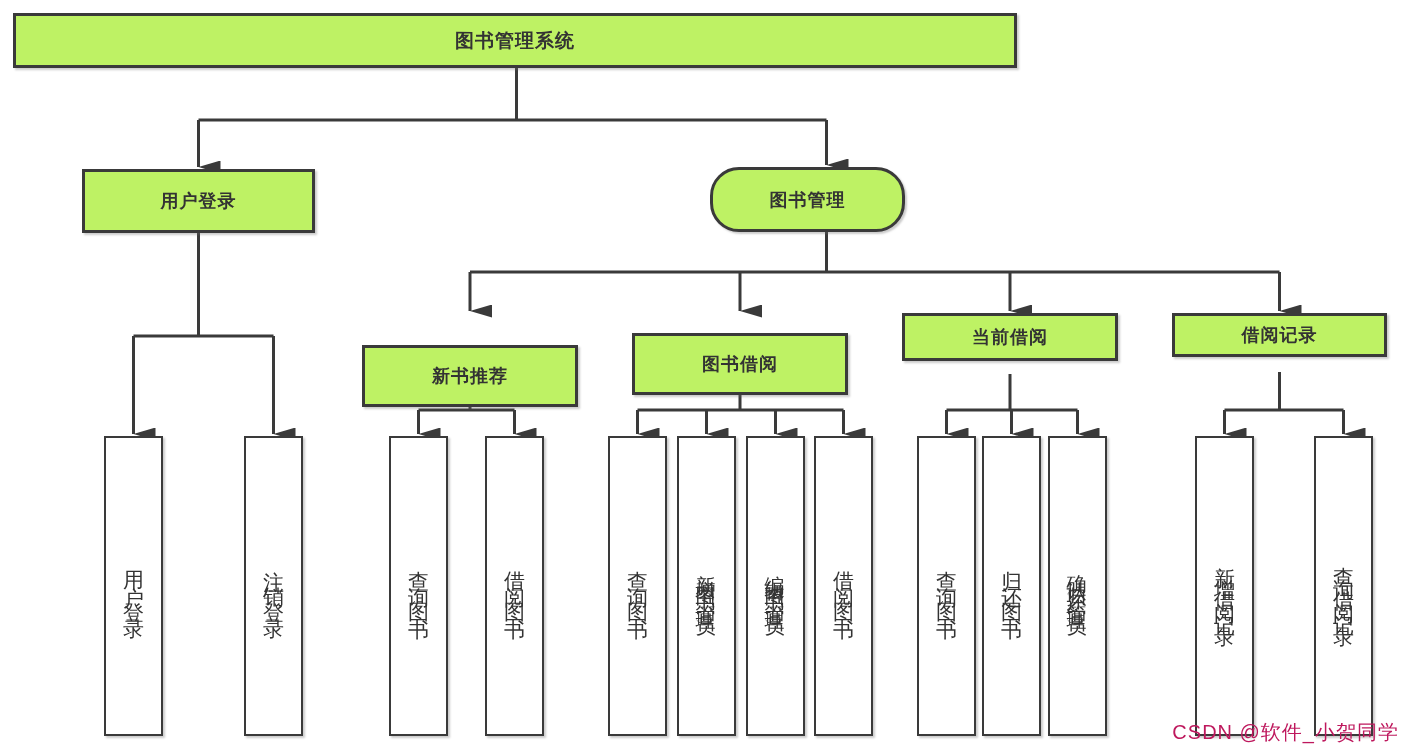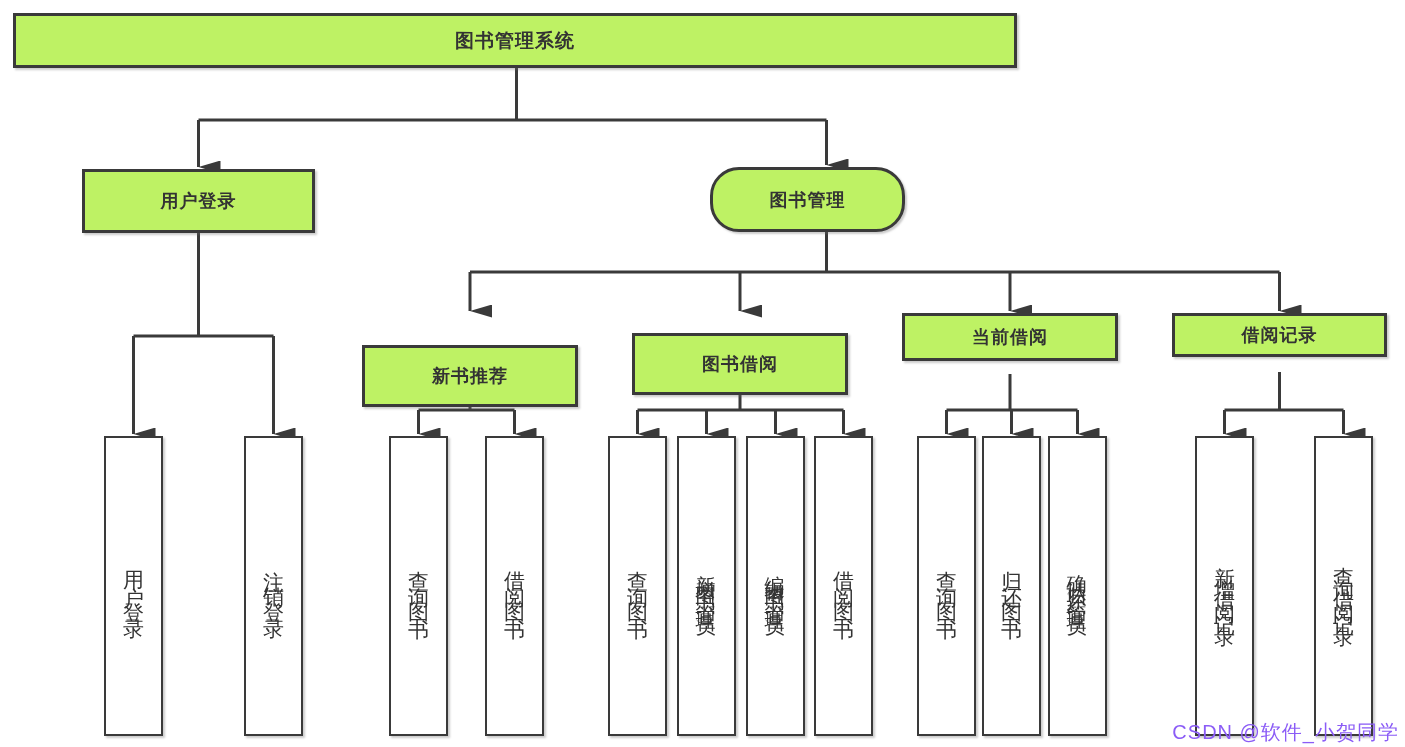--- a/index.html
+++ b/index.html
@@ -56,21 +56,21 @@
     z-index: 2;
     overflow: hidden;
   }
   .vbox.mid  { letter-spacing: 12px; }
   .vbox.long { letter-spacing: 6px; font-size: 20px; }
   .watermark {
     position: absolute;
     right: 6px;
     bottom: 1px;
     font-size: 20px;
-    color: #8b5cf6;
+    color: #be185d;
     letter-spacing: 1px;
     z-index: 3;
     white-space: nowrap;
   }
 </style>
 </head>
 <body>
 
 <svg id="connectors" width="1405" height="747" viewBox="0 0 1405 747">
   <defs>

